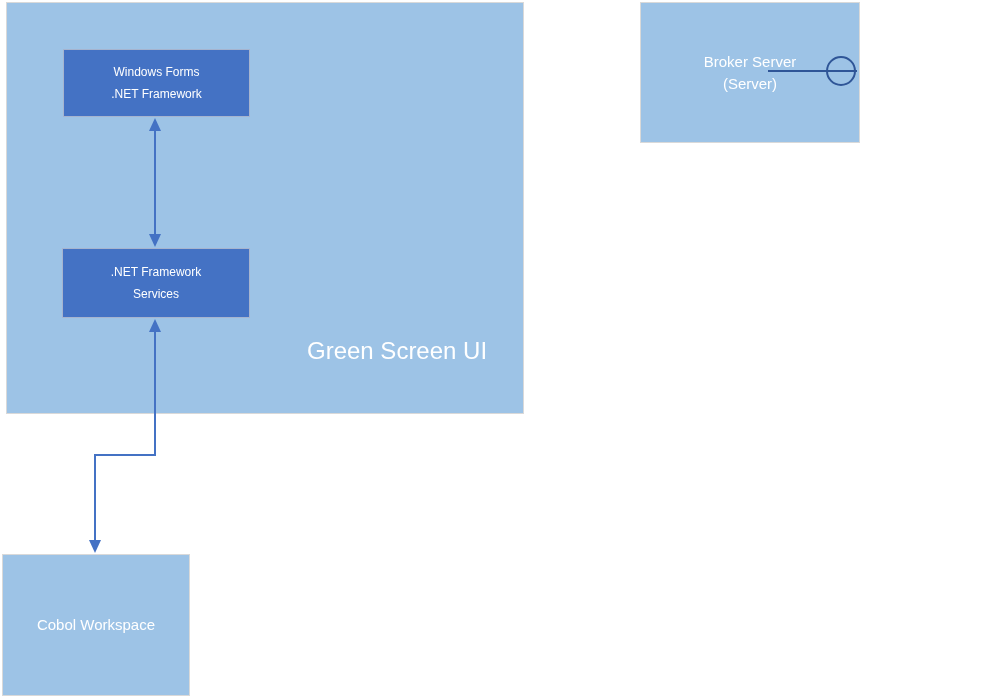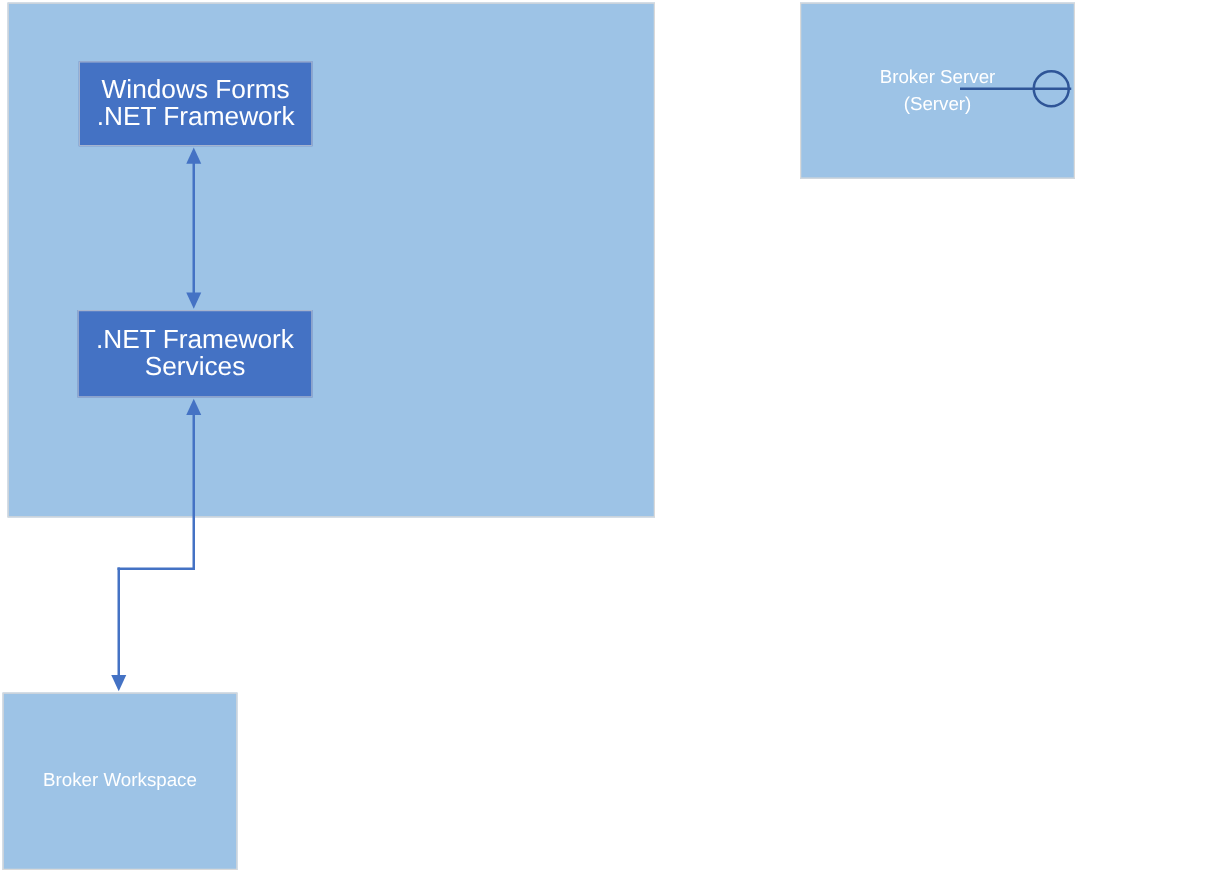--- a/index.html
+++ b/index.html
@@ -32,21 +32,21 @@
     border:1px solid var(--container-border);
     display:flex;flex-direction:column;align-items:center;justify-content:center;
     color:var(--node-text);
     font-size:15px;line-height:22px;text-align:center;
   }
   .dark-node{
     background:var(--node-fill);
     border:1px solid var(--node-border);
     display:flex;flex-direction:column;align-items:center;justify-content:center;
     color:var(--node-text);
-    font-size:21px;line-height:22px;text-align:right;
+    font-size:12px;line-height:22px;text-align:right;
   }
   .node-wf{left:63px;top:49px;width:187px;height:68px;}
   .node-rt{left:62px;top:248px;width:188px;height:70px;}
   .node-cobol{left:2px;top:554px;width:188px;height:142px;}
   .node-broker{left:612px;top:2px;width:220px;height:141px;margin-left:28px;}
   .container-label{
     left:307px;top:337px;
     color:var(--node-text);
     font-size:24px;line-height:28px;
     white-space:nowrap;
@@ -101,33 +101,34 @@
   <div class="shape dark-node node-wf">
     <div>Windows Forms</div>
     <div>.NET Framework</div>
   </div>
 
   <div class="shape dark-node node-rt">
     <div>.NET Framework</div>
     <div>Services</div>
   </div>
 
+  <div class="shape container-label">Green Screen UI</div>
 
   <div class="shape arrow-up c1-head-top"></div>
   <div class="shape vline c1-line"></div>
   <div class="shape arrow-down c1-head-bottom"></div>
 
   <div class="shape arrow-up c2-head-top"></div>
   <div class="shape vline c2-v1"></div>
   <div class="shape hline c2-h"></div>
   <div class="shape vline c2-v2"></div>
   <div class="shape arrow-down c2-head-bottom"></div>
 
   <div class="shape light-node node-cobol">
-    <div>Broker Workspace</div>
+    <div>Cobol Workspace</div>
   </div>
 
   <div class="shape light-node node-broker">
     <div>Broker Server</div>
     <div>(Server)</div>
   </div>
 
   <div class="shape iline c3-line"></div>
   <div class="shape endpoint-circle"></div>
 

